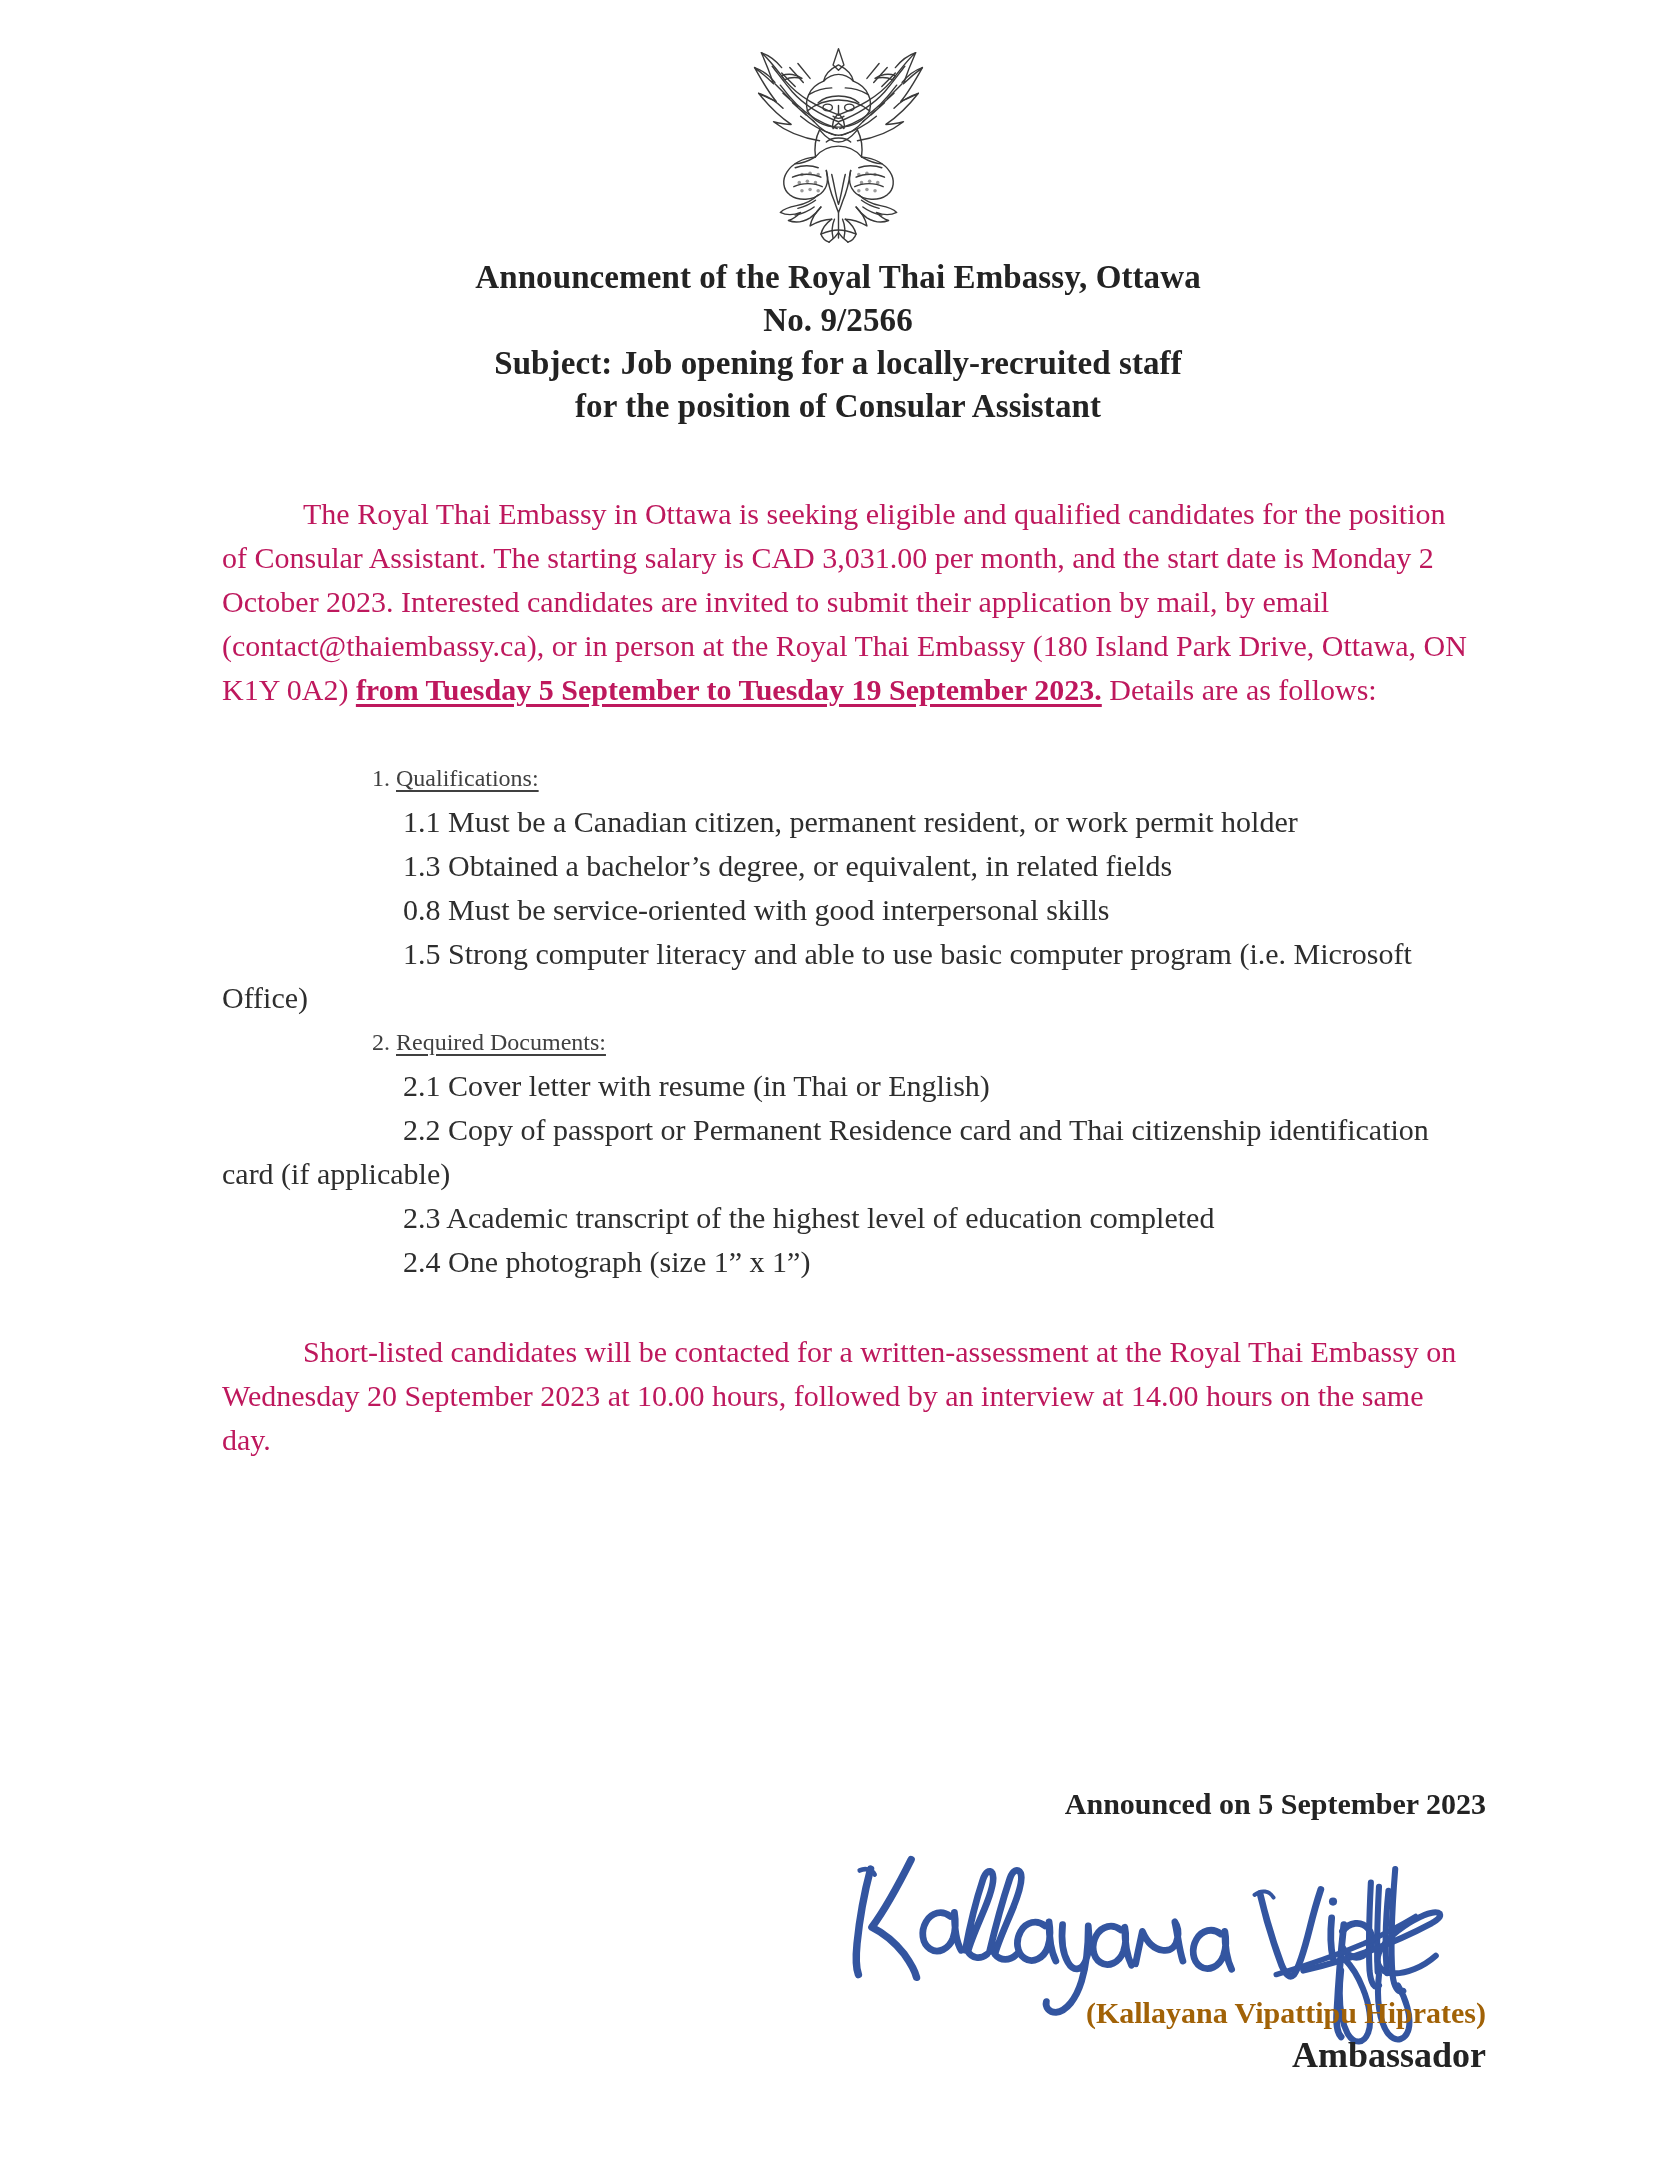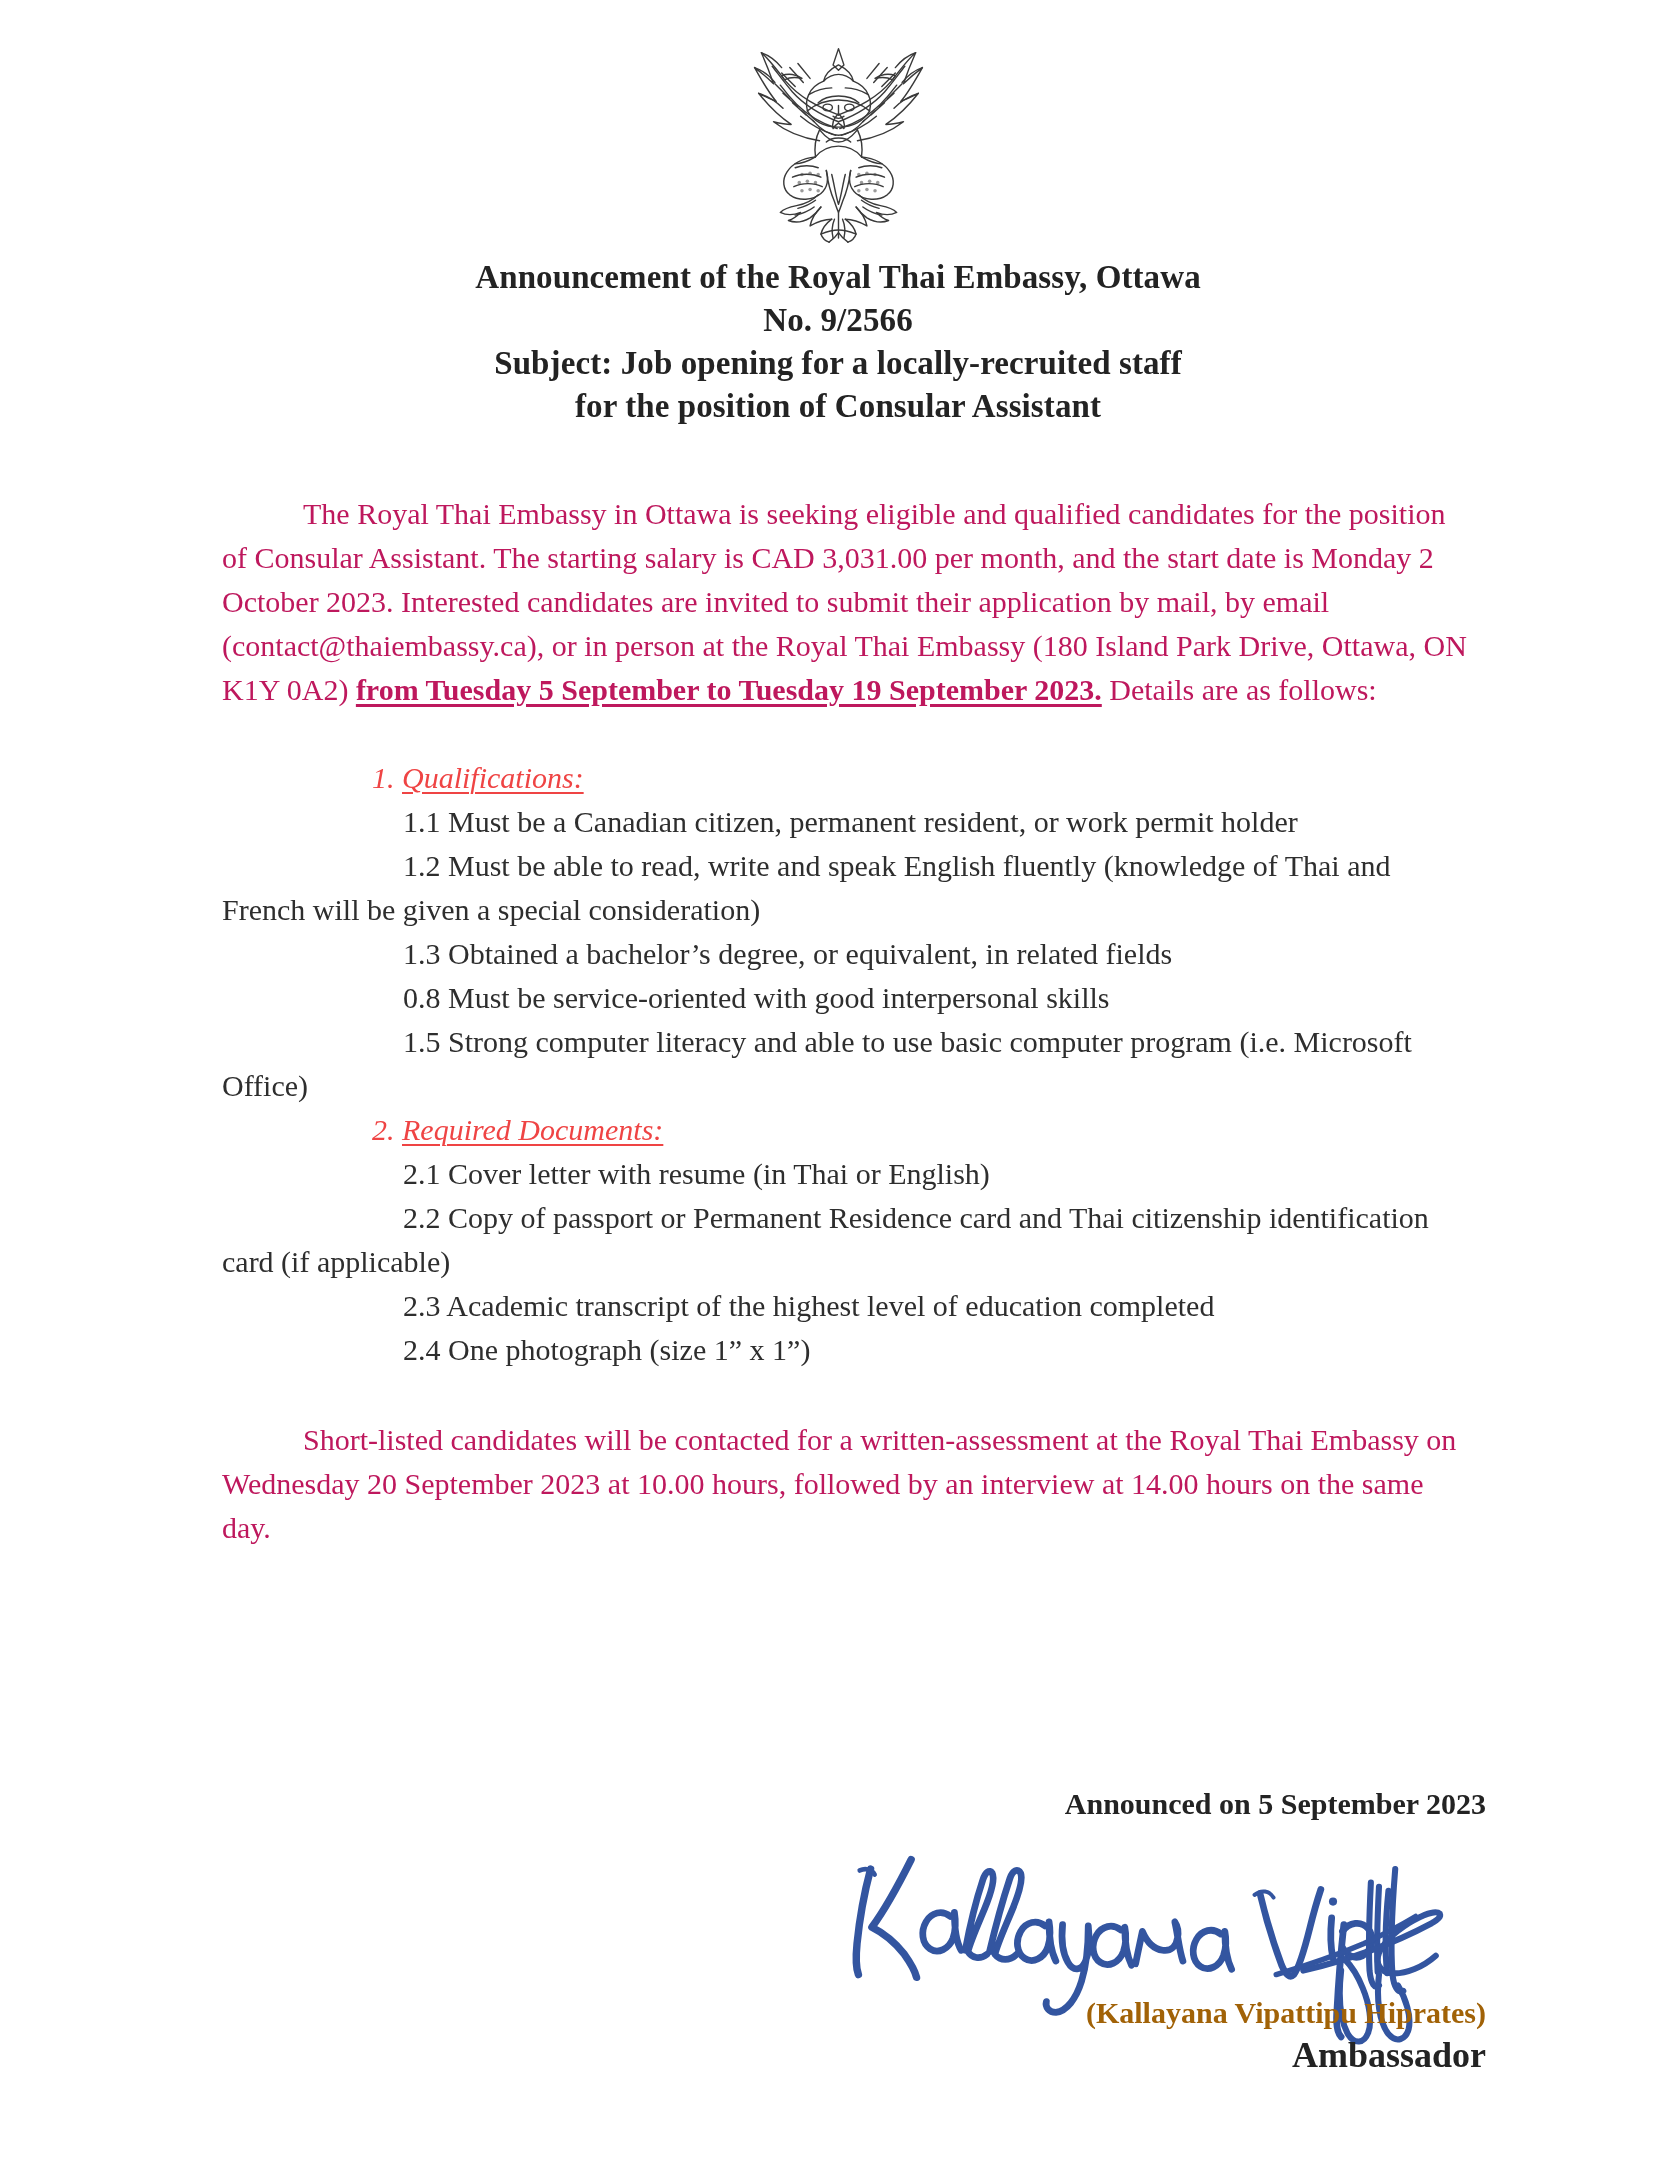--- a/index.html
+++ b/index.html
@@ -68,25 +68,24 @@
     line-height: 44px;
     text-align: left;
     color: #be185d;
     text-indent: 81px;
   }
 
   .spacer-1 { height: 44px; }
   .spacer-2 { height: 46px; }
   .sec-head {
     margin: 0;
-    font-size: 30px;
+    font-size: 24px;
     line-height: 44px;
-    color: #ef4444;
+    color: #404040;
     padding-left: 150px;
-    font-style: italic;
   }
   .sec-head u {
     text-decoration: underline;
     text-underline-offset: 4px;
     text-decoration-thickness: 2px;
   }
   .sub-item {
     margin: 0;
     font-size: 30px;
     line-height: 44px;
@@ -259,21 +258,20 @@
 
   <div class="body-wrap">
 
     <p class="para"><span>The Royal Thai Embassy in Ottawa is seeking eligible and qualified candidates for the position of Consular Assistant. The starting salary is CAD 3,031.00 per month, and the start date is Monday 2 October 2023. Interested candidates are invited to submit their application by mail, by email (contact@thaiembassy.ca), or in person at the Royal Thai Embassy (180 Island Park Drive, Ottawa, ON K1Y 0A2) </span><u class="dates">from Tuesday 5 September to Tuesday 19 September 2023.</u><span> Details are as follows:</span></p>
 
     <div class="spacer-1"></div>
 
     <p class="sec-head"><span>1.</span> <u>Qualifications:</u></p>
 
     <p class="sub-item hang">1.1 Must be a Canadian citizen, permanent resident, or work permit holder</p>
-    <p class="sub-item hang">1.2 Must be able to read, write and speak English fluently (knowledge of Thai and French will be given a special consideration)</p>
     <p class="sub-item hang">1.3 Obtained a bachelor’s degree, or equivalent, in related fields</p>
     <p class="sub-item hang">0.8 Must be service-oriented with good interpersonal skills</p>
     <p class="sub-item hang">1.5 Strong computer literacy and able to use basic computer program (i.e. Microsoft Office)</p>
 
     <p class="sec-head"><span>2.</span> <u>Required Documents:</u></p>
 
     <p class="sub-item hang">2.1 Cover letter with resume (in Thai or English)</p>
     <p class="sub-item hang">2.2 Copy of passport or Permanent Residence card and Thai citizenship identification card (if applicable)</p>
     <p class="sub-item hang">2.3 Academic transcript of the highest level of education completed</p>
     <p class="sub-item hang">2.4 One photograph (size 1” x 1”)</p>

